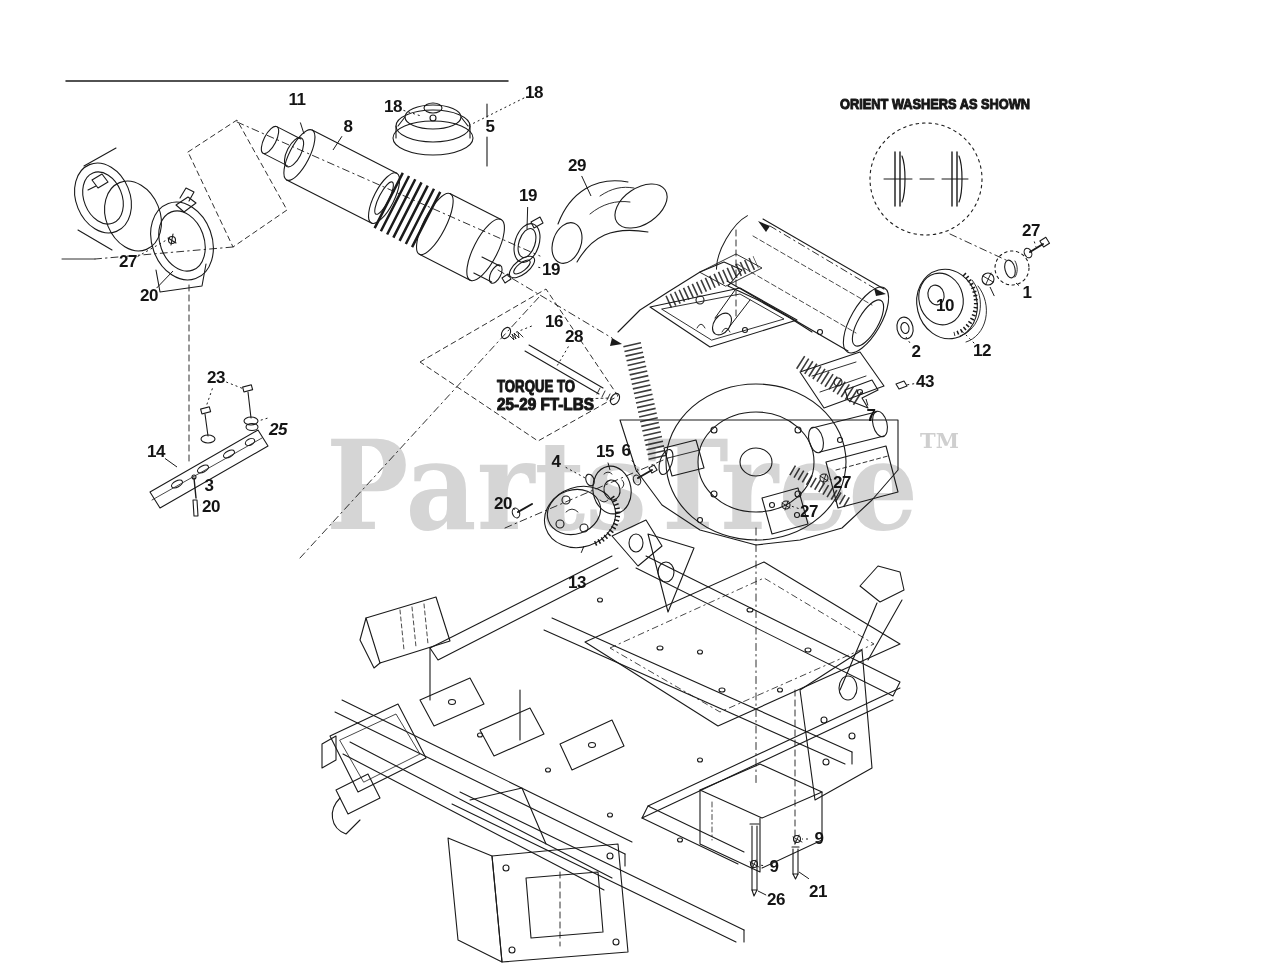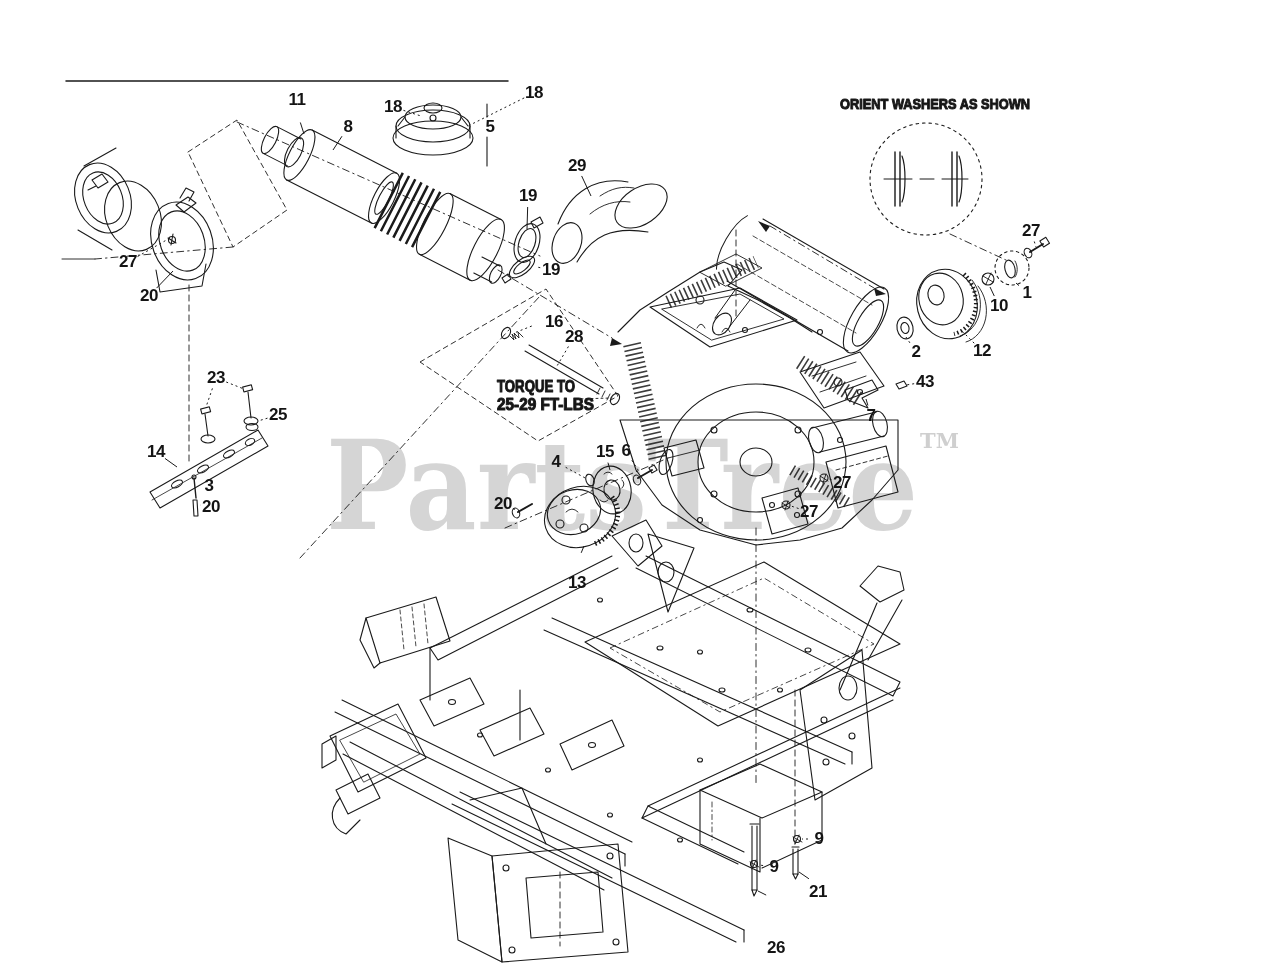--- a/index.html
+++ b/index.html
@@ -421,37 +421,37 @@
       <span class="callout" style="left: 348px; top: 127px;">8</span>
       <span class="callout" style="left: 490px; top: 127px;">5</span>
       <span class="callout" style="left: 577px; top: 166px;">29</span>
       <span class="callout" style="left: 528px; top: 196px;">19</span>
       <span class="callout" style="left: 551px; top: 270px;">19</span>
       <span class="callout" style="left: 128px; top: 262px;">27</span>
       <span class="callout" style="left: 149px; top: 296px;">20</span>
       <span class="callout" style="left: 554px; top: 322px;">16</span>
       <span class="callout" style="left: 574px; top: 337px;">28</span>
       <span class="callout" style="left: 216px; top: 378px;">23</span>
-      <span class="callout" style="left: 278px; top: 415px;">25</span>
+      <span class="callout" style="left: 278px; top: 430px; font-style: italic;">25</span>
       <span class="callout" style="left: 156px; top: 452px;">14</span>
       <span class="callout" style="left: 209px; top: 486px;">3</span>
       <span class="callout" style="left: 211px; top: 507px;">20</span>
       <span class="callout" style="left: 556px; top: 462px;">4</span>
       <span class="callout" style="left: 605px; top: 452px;">15</span>
       <span class="callout" style="left: 626px; top: 451px;">6</span>
       <span class="callout" style="left: 503px; top: 504px;">20</span>
       <span class="callout" style="left: 577px; top: 583px;">13</span>
       <span class="callout" style="left: 916px; top: 352px;">2</span>
       <span class="callout" style="left: 982px; top: 351px;">12</span>
-      <span class="callout" style="left: 999px; top: 306px;">10</span>
+      <span class="callout" style="left: 945px; top: 306px;">10</span>
       <span class="callout" style="left: 1027px; top: 293px;">1</span>
       <span class="callout" style="left: 1031px; top: 231px;">27</span>
       <span class="callout" style="left: 925px; top: 382px;">43</span>
       <span class="callout" style="left: 871px; top: 416px;">7</span>
       <span class="callout" style="left: 842px; top: 483px;">27</span>
       <span class="callout" style="left: 809px; top: 512px;">27</span>
       <span class="callout" style="left: 819px; top: 839px;">9</span>
       <span class="callout" style="left: 774px; top: 867px;">9</span>
       <span class="callout" style="left: 818px; top: 892px;">21</span>
-      <span class="callout" style="left: 776px; top: 900px; margin-top: 48px;">26</span>
+      <span class="callout" style="left: 776px; top: 900px;">26</span>
     </div>
 
 </div>
 
 </body></html>

